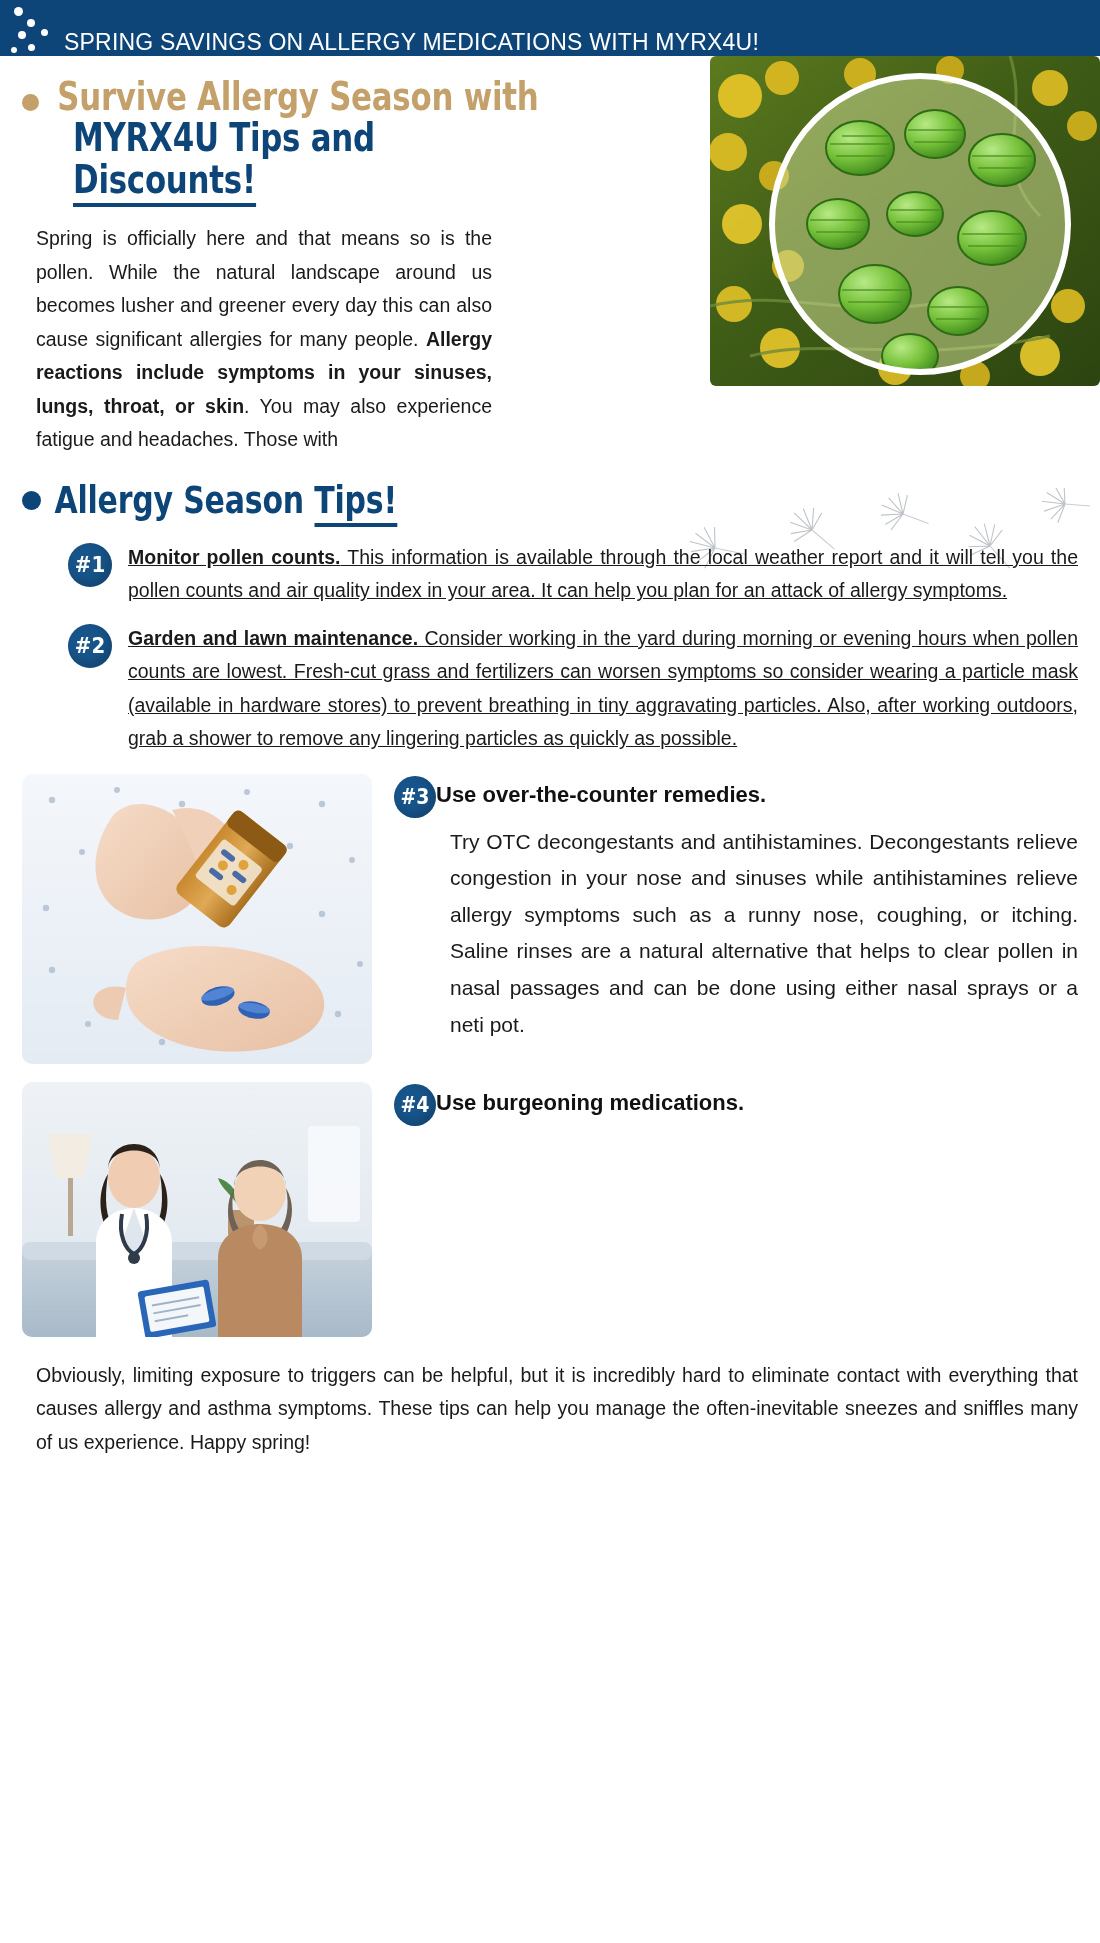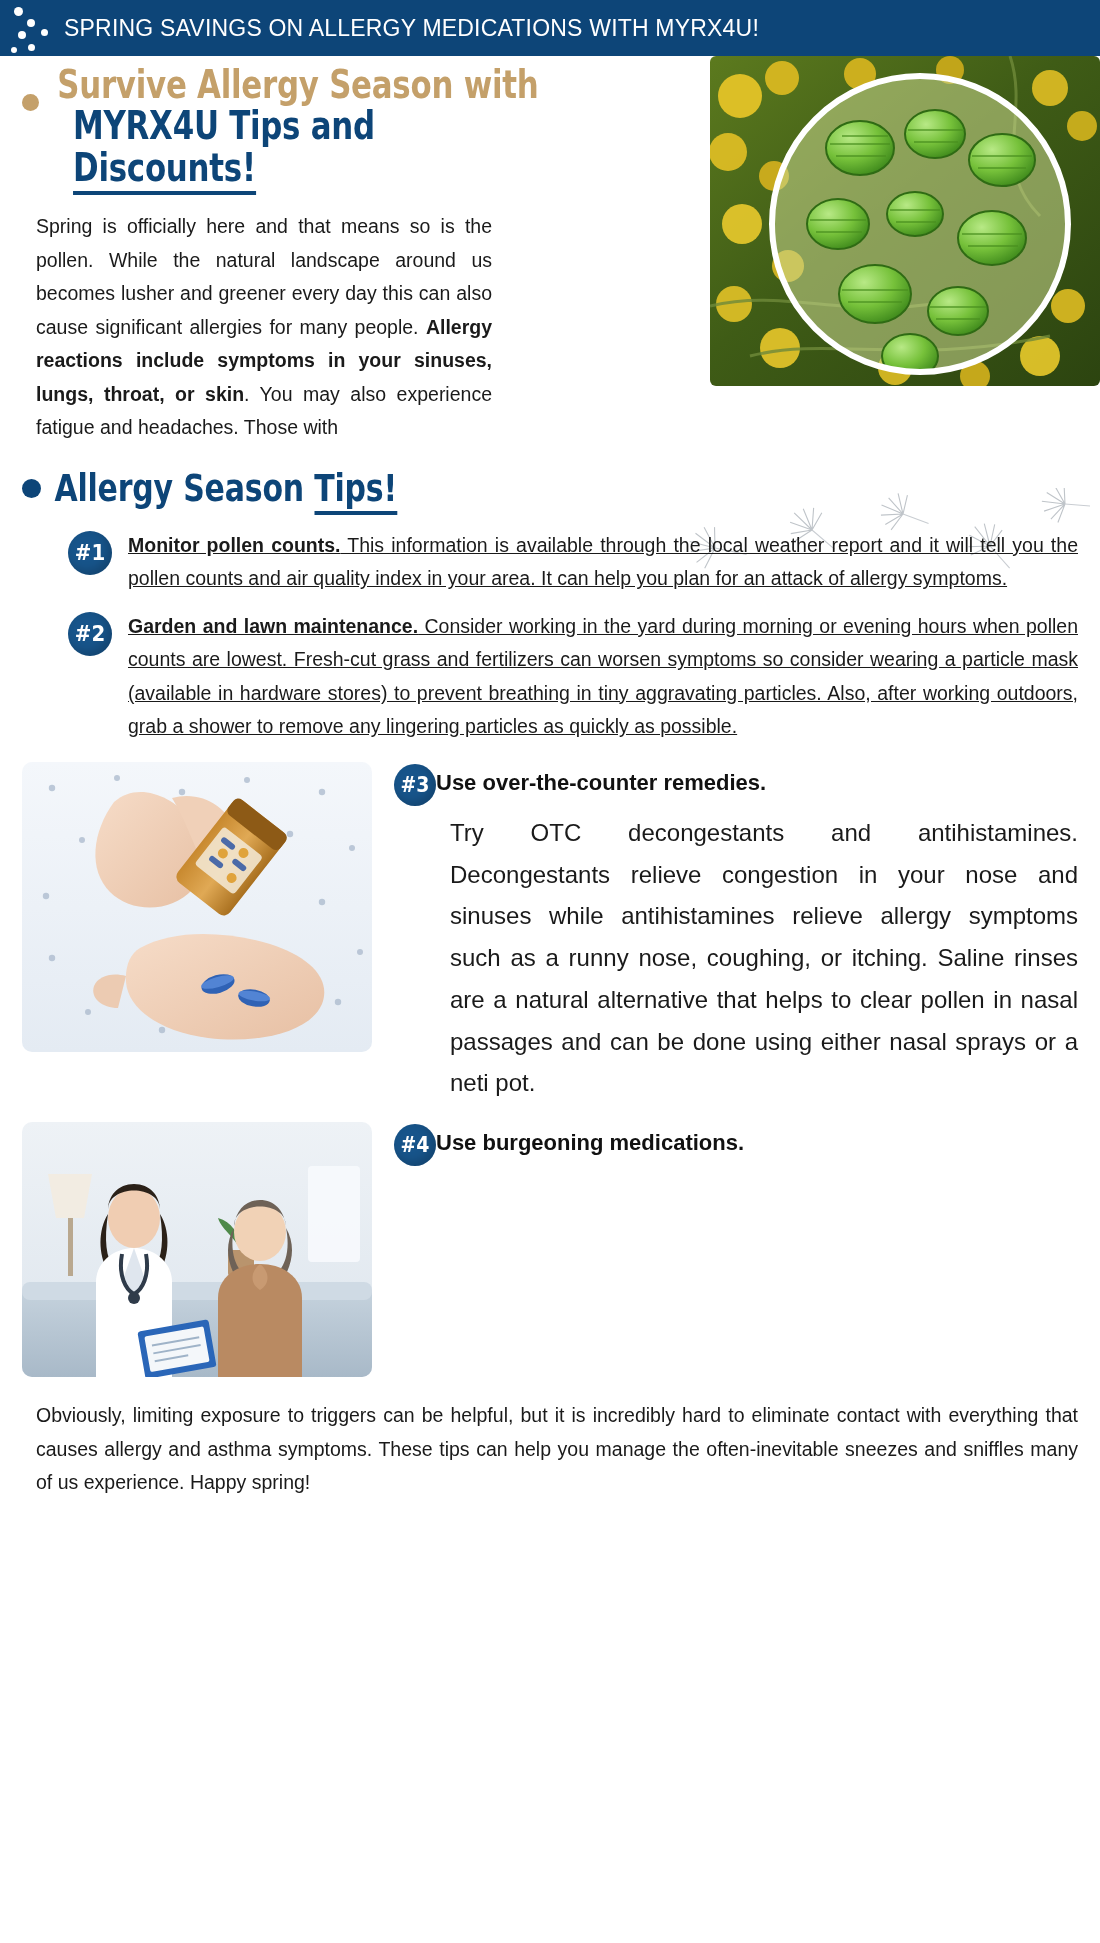--- a/index.html
+++ b/index.html
@@ -15,21 +15,21 @@
     color: #1a1a1a;
     overflow: hidden;
   }
 
   
   .header-bar {
     position: relative;
     height: 56px;
     background: #0d4578;
     display: flex;
-    align-items: center;
+    align-items: flex-end;
     overflow: hidden;
   }
   .header-dots {
     position: absolute;
     left: 0; top: 0;
     width: 70px; height: 56px;
   }
   .hdot {
     position: absolute;
     border-radius: 50%;
@@ -46,21 +46,21 @@
 
   
   .page {
     position: relative;
     padding: 0 22px 0 22px;
   }
 
   
   .headline-block {
     position: relative;
-    padding-top: 8px;
+    padding-top: 20px;
     width: 600px;
   }
   .bullet-tan {
     position: absolute;
     left: 0; top: 38px;
     width: 17px; height: 17px;
     border-radius: 50%;
     background: #c4a06a;
   }
   .bullet-blue {
@@ -194,21 +194,21 @@
   .media-head .htitle {
     font-size: 22px;
     font-weight: bold;
     line-height: 1.2;
     padding-top: 8px;
     color: #111111;
   }
   .media-body {
     margin-top: 6px;
     padding-left: 56px;
-    font-size: 24px;
+    font-size: 21px;
     line-height: 1.74;
     text-align: justify;
   }
 
   .outro {
     margin-top: 22px;
     padding-left: 14px;
     font-size: 19.5px;
     line-height: 1.72;
     text-align: justify;

